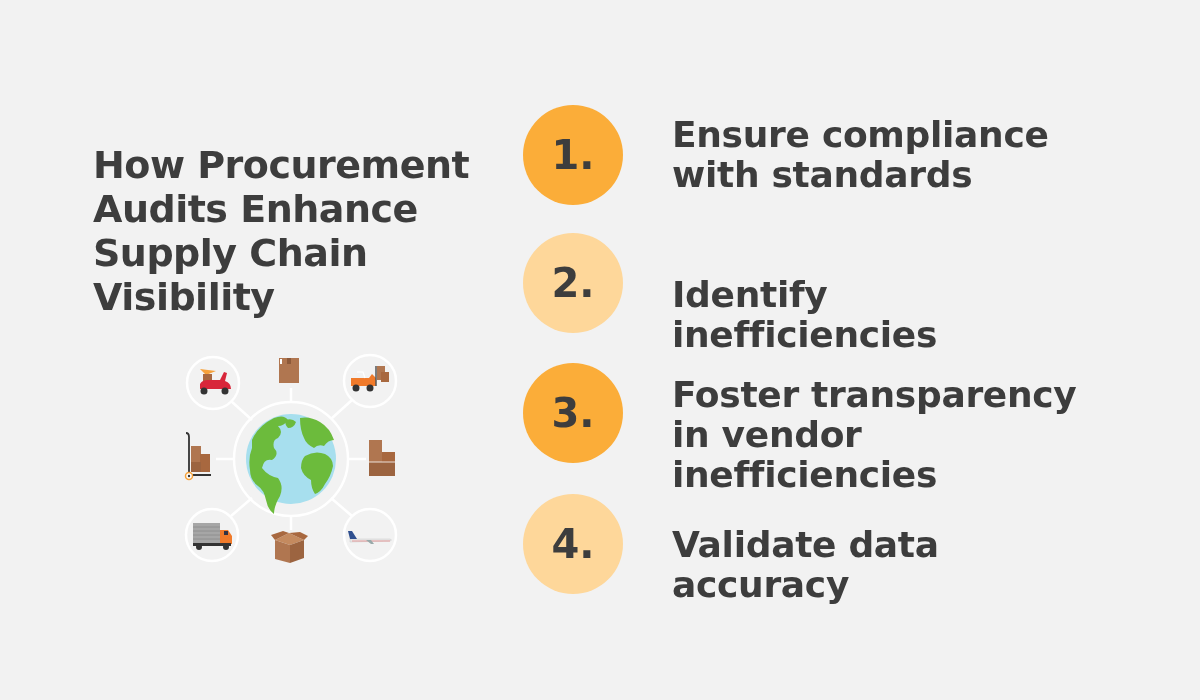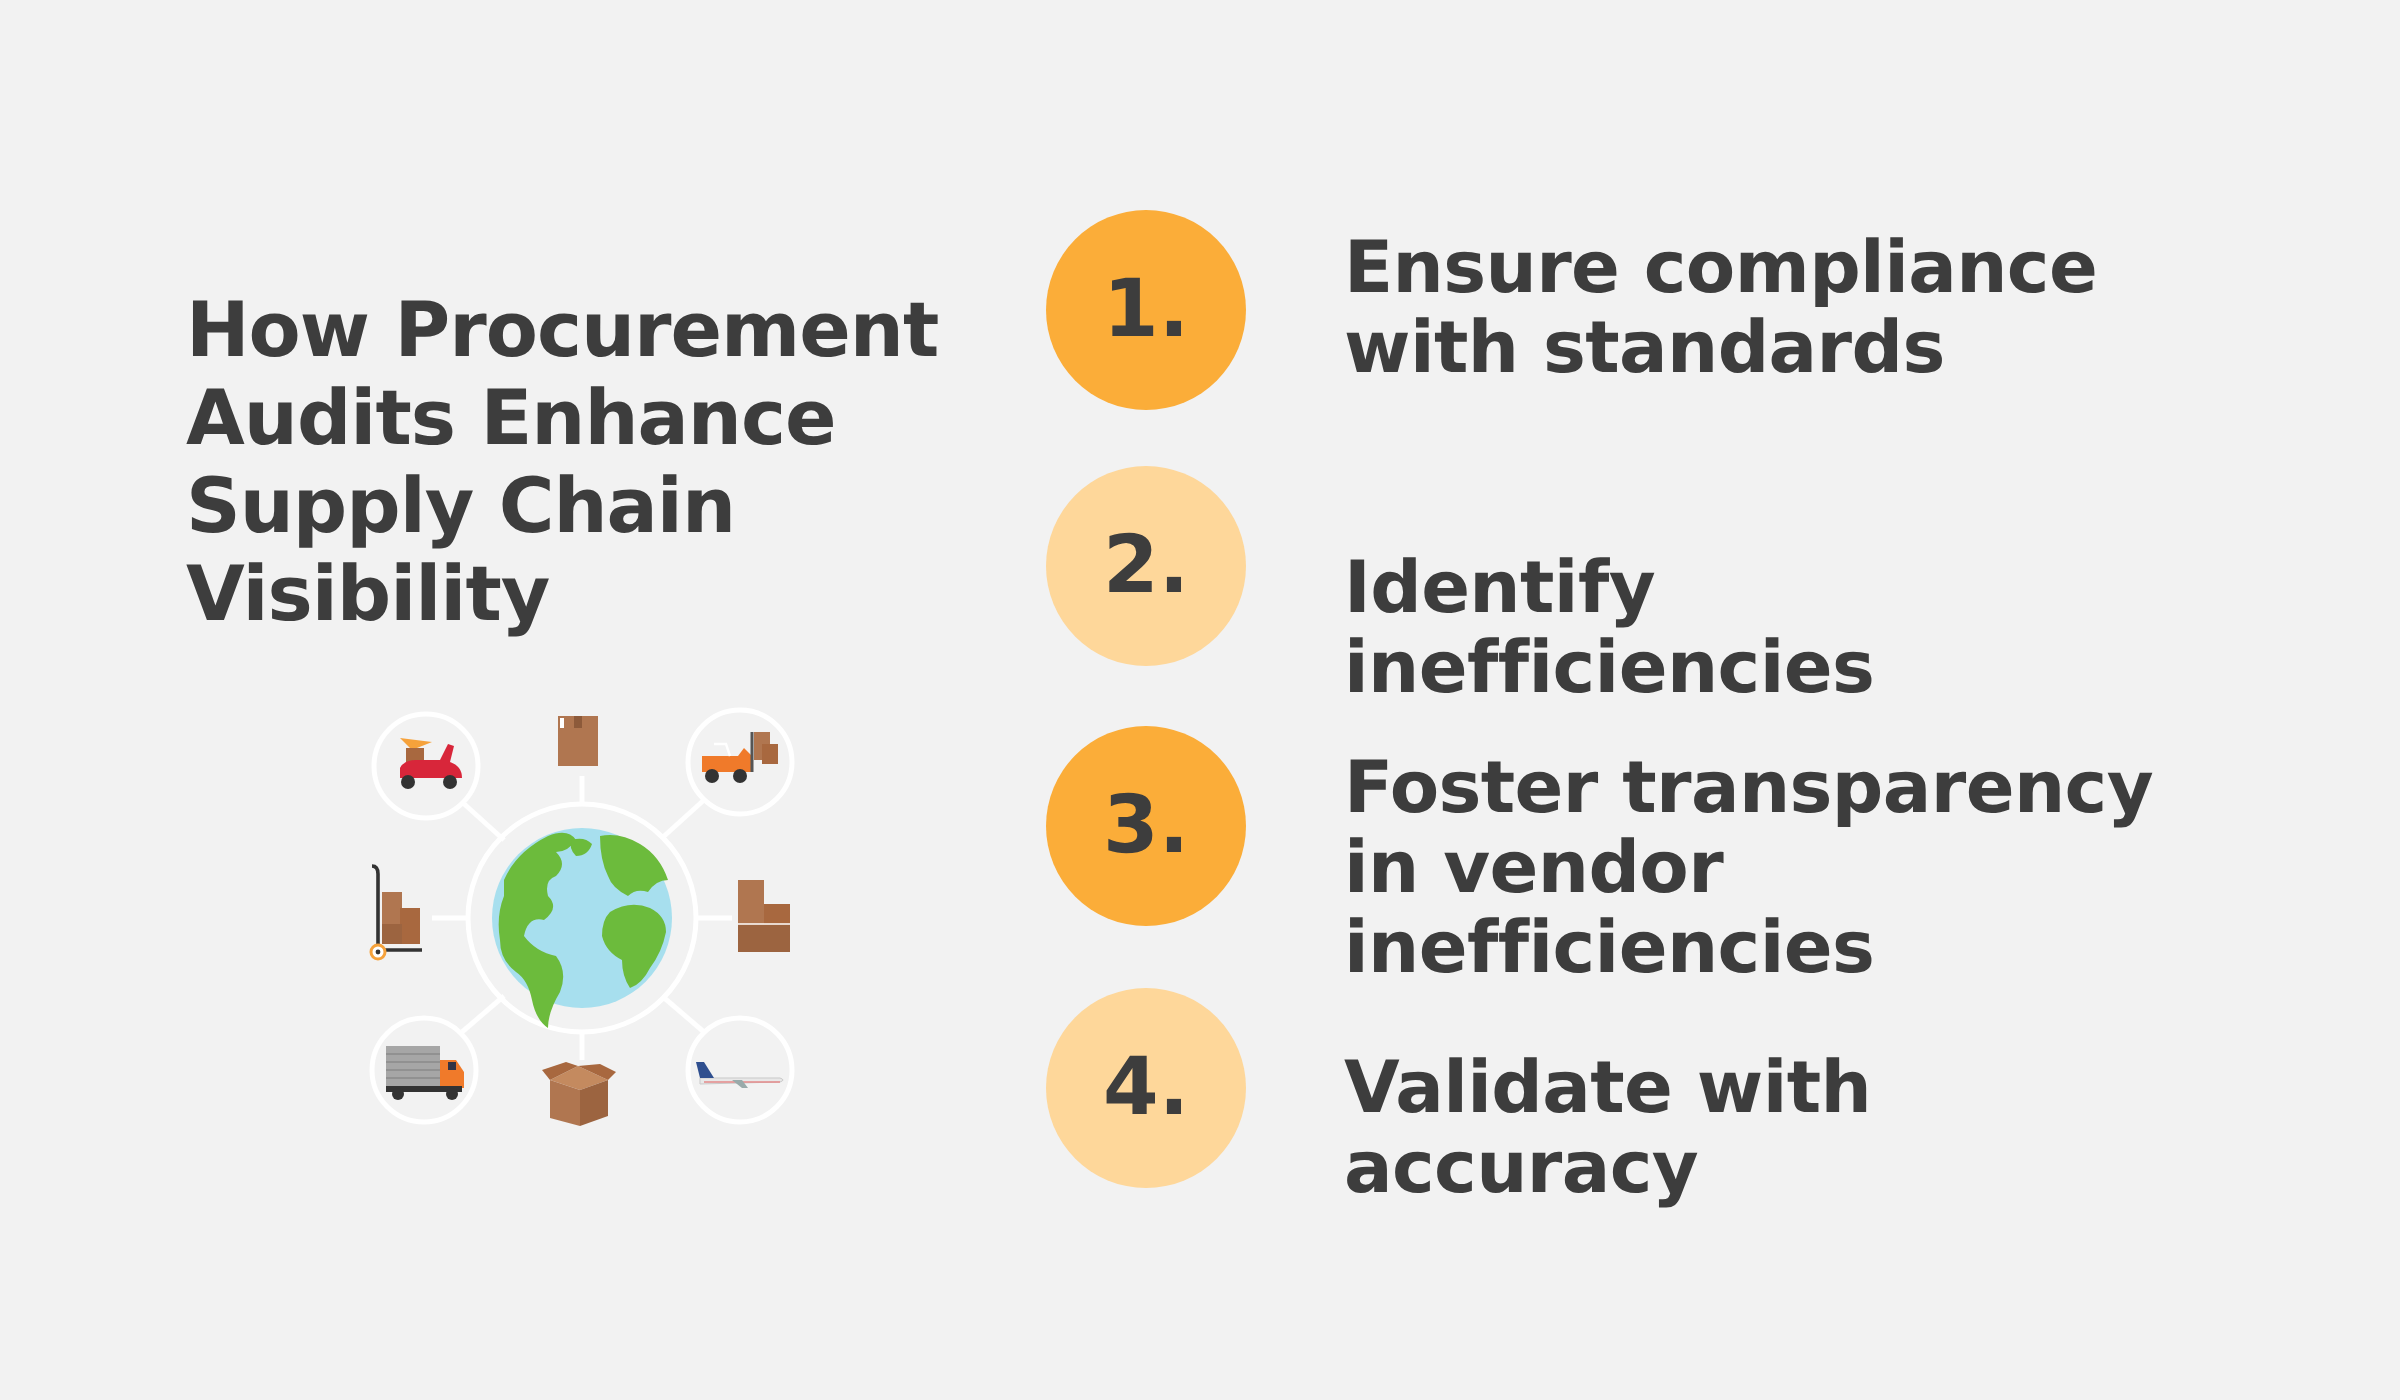--- a/index.html
+++ b/index.html
@@ -138,13 +138,13 @@
 <div class="step-circle" style="left:523px; top:105px; background:#fbad39;">1.</div>
 <div class="step-text" style="top:115px;">Ensure compliance with standards</div>
 
 <div class="step-circle" style="left:523px; top:233px; background:#fed79a;">2.</div>
 <div class="step-text" style="top:263px;margin-top:12px;">Identify inefficiencies</div>
 
 <div class="step-circle" style="left:523px; top:363px; background:#fbad39;">3.</div>
 <div class="step-text" style="top:375px;">Foster transparency in vendor inefficiencies</div>
 
 <div class="step-circle" style="left:523px; top:494px; background:#fed79a;">4.</div>
-<div class="step-text" style="top:525px;">Validate with accuracy</div>
+<div class="step-text" style="top:525px;">Validate data accuracy</div>
 
 </body></html>

